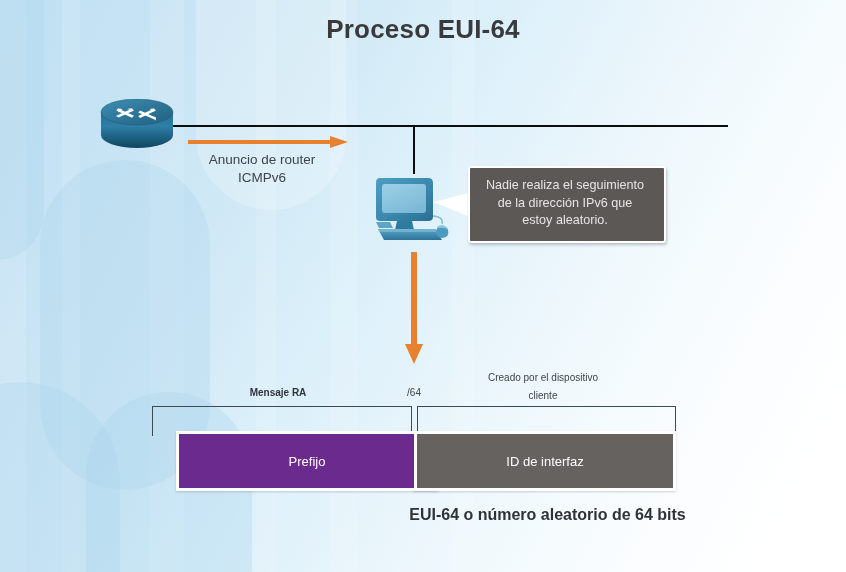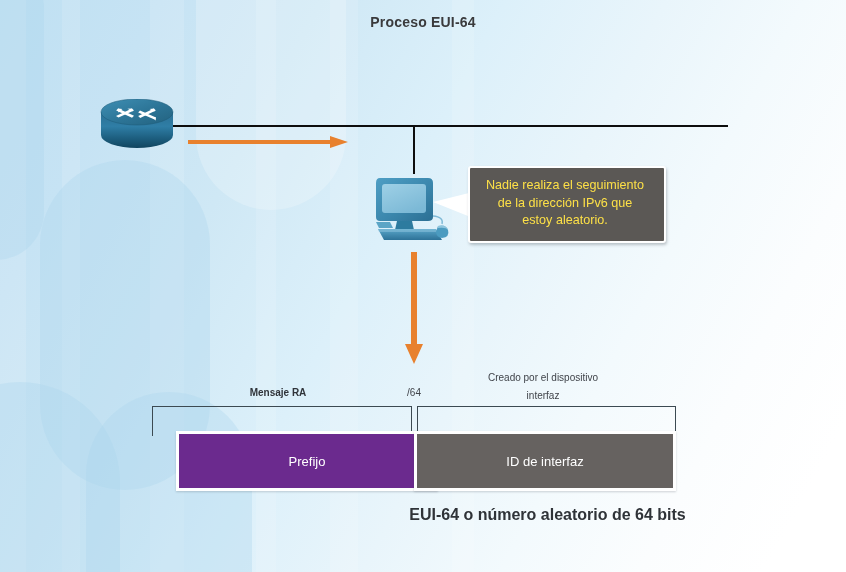--- a/index.html
+++ b/index.html
@@ -50,21 +50,21 @@
     opacity: 0.33;
   }
 
   
   #title {
     position: absolute;
     left: 0;
     top: 14px;
     width: 846px;
     text-align: center;
-    font-size: 14px;
+    font-size: 26px;
     font-weight: bold;
     color: #3a3a3c;
     letter-spacing: 0.2px;
   }
 
   
   #backbone {
     position: absolute;
     left: 171px;
     top: 125px;
@@ -130,21 +130,21 @@
   #callout {
     position: absolute;
     left: 468px;
     top: 166px;
     width: 198px;
     padding: 9px 12px 11px 8px;
     box-sizing: border-box;
     background: #5b5855;
     border: 2px solid #ffffff;
     border-radius: 3px;
-    color: #fde047;
+    color: #e5e5e5;
     font-size: 12.6px;
     line-height: 17.5px;
     text-align: center;
     box-shadow: 1px 2px 3px rgba(60,70,80,0.30);
   }
   #callout-tail {
     position: absolute;
     left: 433px;
     top: 191px;
     width: 40px;
@@ -259,20 +259,24 @@
       </g>
       <ellipse cx="38" cy="13" rx="36" ry="13" fill="none" stroke="#1b5876" stroke-width="0.8" opacity="0.6"></ellipse>
     </svg>
   </div>
 
   <div id="ra-arrow">
     <svg width="160" height="14" viewBox="0 0 160 14">
       <path d="M0,5 L142,5 L142,1 L160,7 L142,13 L142,9 L0,9 Z" fill="#e8812e"></path>
     </svg>
   </div>
+  <div id="ra-label">
+    <div>Anuncio de router</div>
+    <div>ICMPv6</div>
+  </div>
 
   <div id="pc">
     <svg width="78" height="72" viewBox="0 0 78 72">
       <defs>
         <linearGradient id="mon" x1="0" y1="0" x2="1" y2="1">
           <stop offset="0%" stop-color="#4e9ec4"></stop>
           <stop offset="55%" stop-color="#3b87ad"></stop>
           <stop offset="100%" stop-color="#2b6f93"></stop>
         </linearGradient>
         <linearGradient id="scr" x1="0" y1="0" x2="0.6" y2="1">
@@ -320,21 +324,21 @@
     </svg>
   </div>
 
   <div class="bracket" id="bracket-left"></div>
   <div class="bracket" id="bracket-right"></div>
 
   <div class="bitlabel" id="label-ra">Mensaje RA</div>
   <div class="bitlabel" id="label-64">/64</div>
   <div class="bitlabel" id="label-created">
     <div>Creado por el dispositivo</div>
-    <div>interfaz</div>
+    <div>cliente</div>
   </div>
 
   <div class="field" id="field-prefix">
     <span>Prefijo</span>
   </div>
   <div class="field" id="field-ifid">
     <span>ID de interfaz</span>
   </div>
 
   <div id="caption">EUI-64 o número aleatorio de 64 bits</div>

